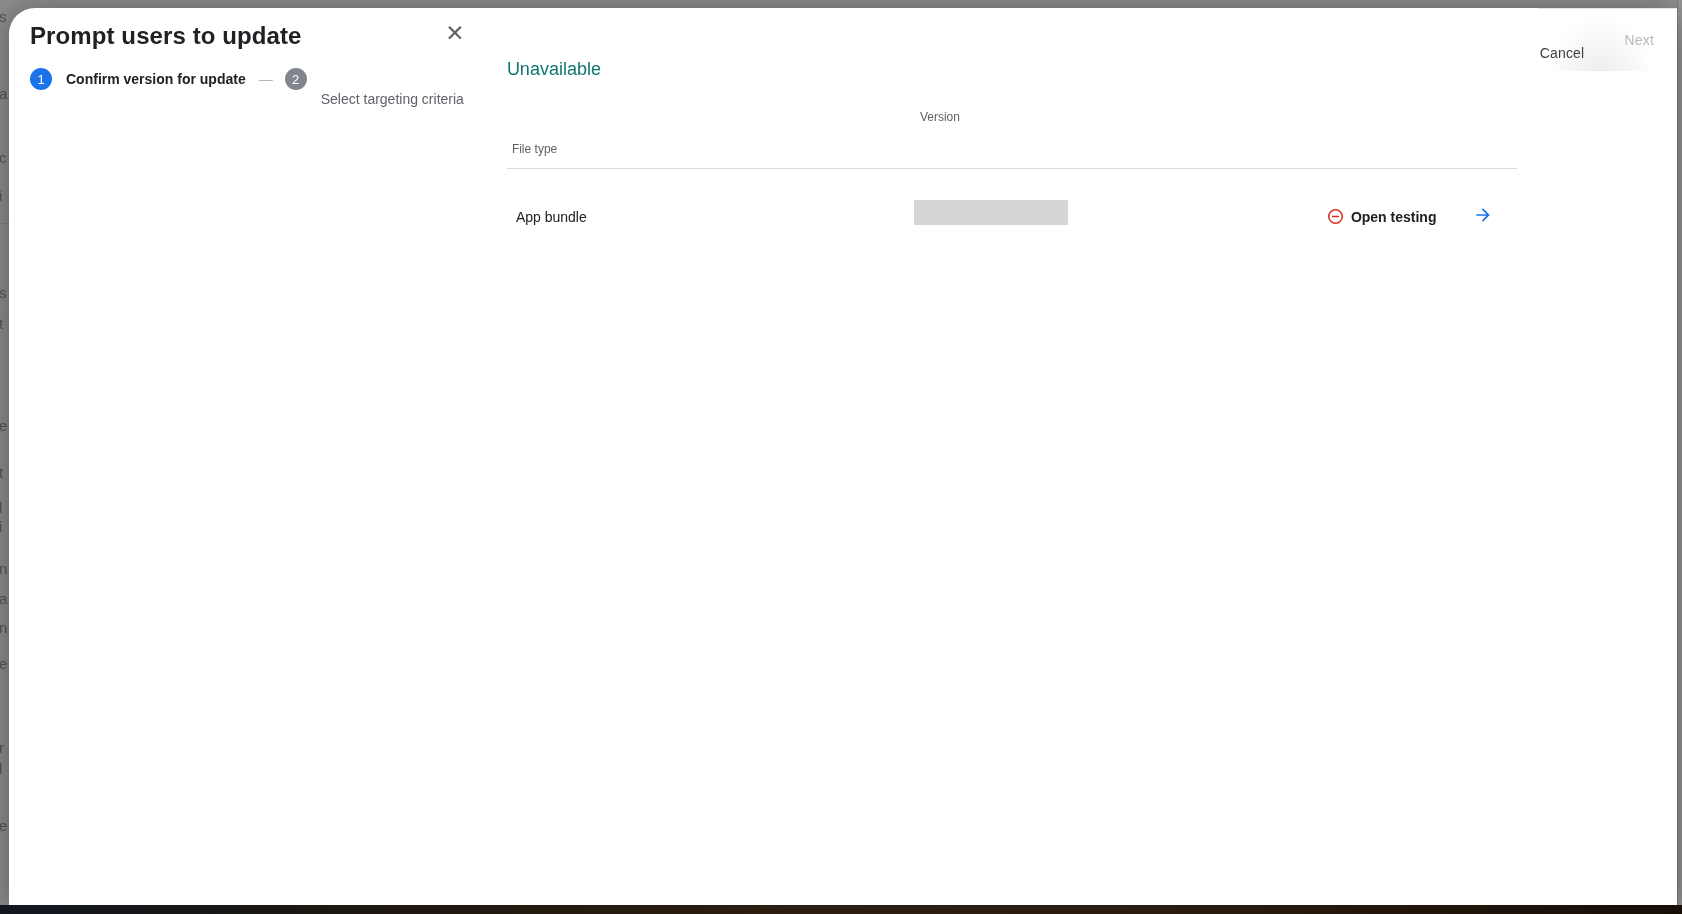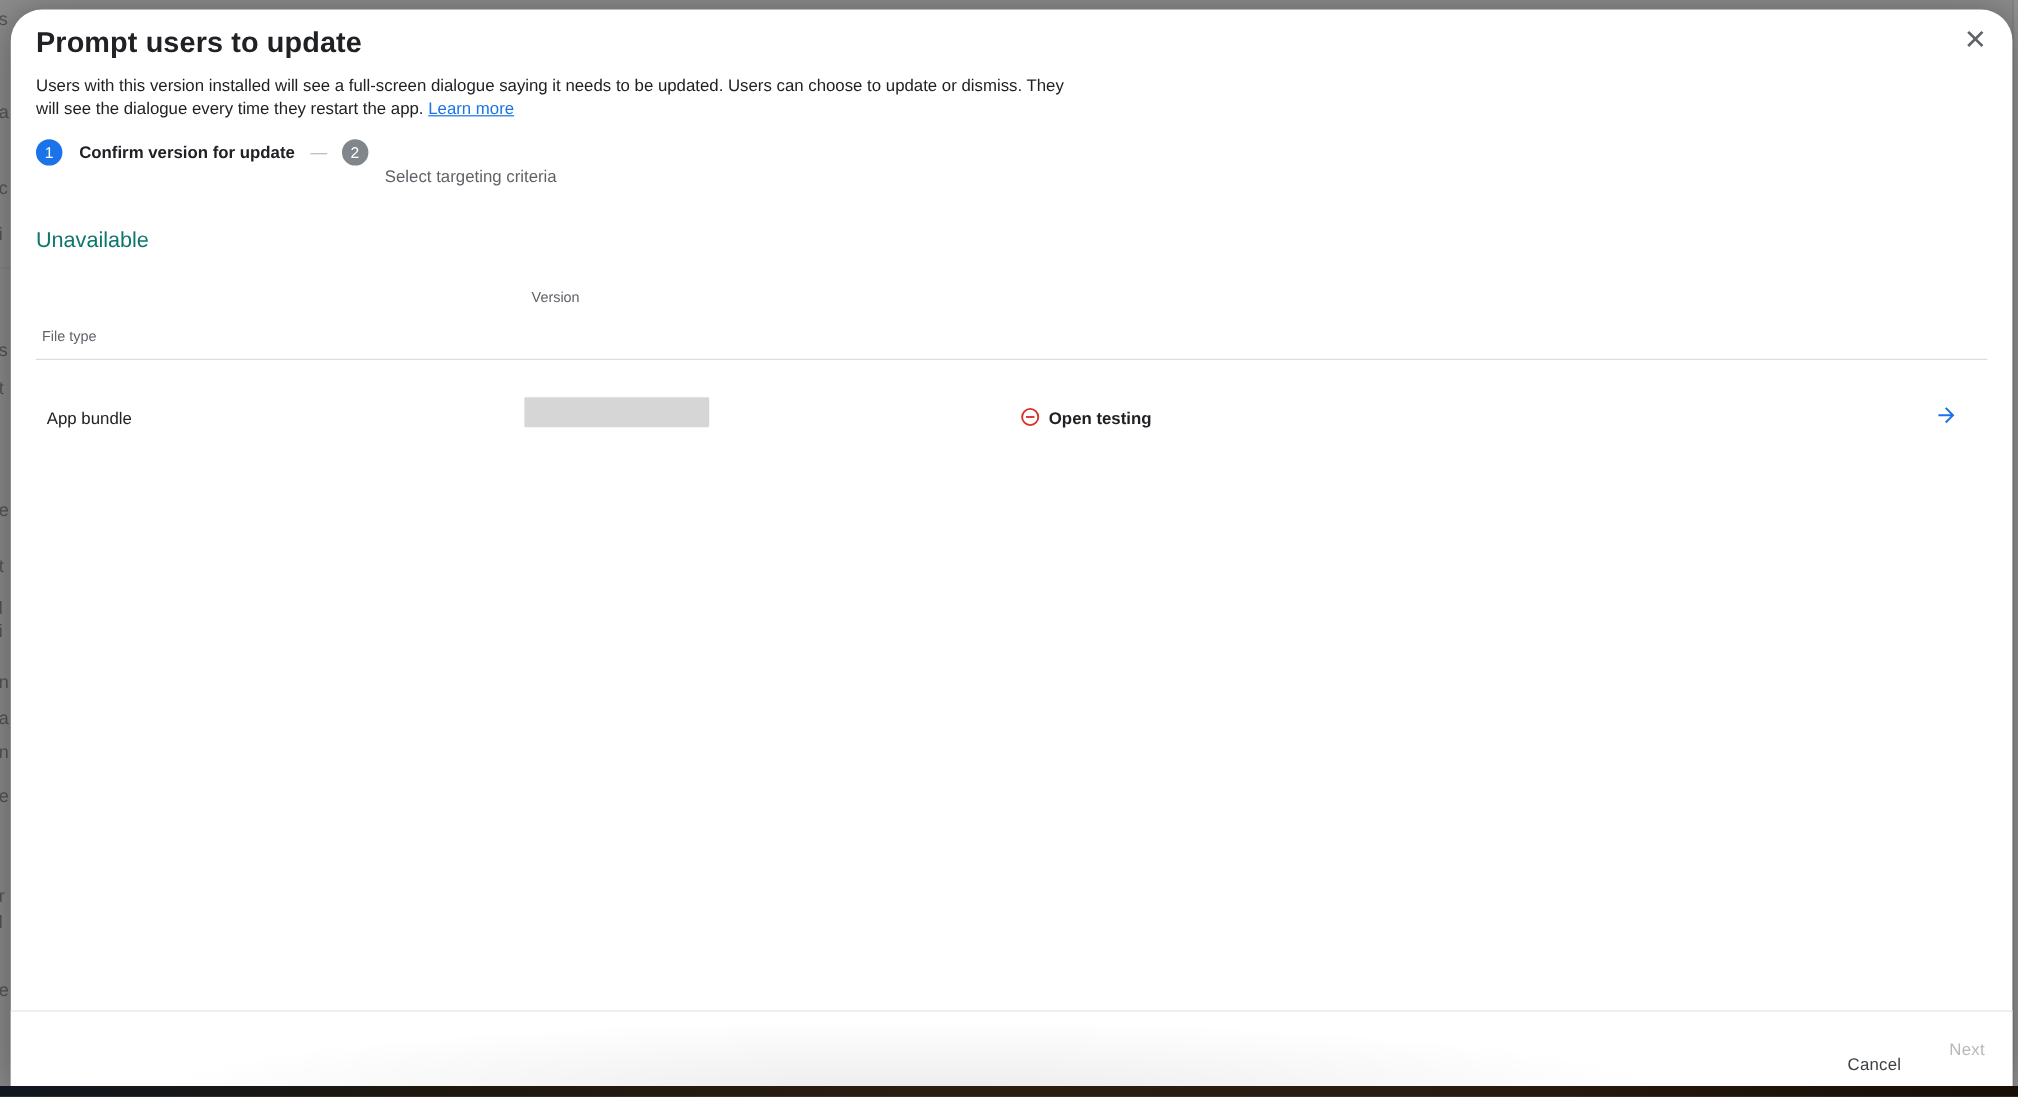--- a/index.html
+++ b/index.html
@@ -16,21 +16,21 @@
   .left-strip span { position:absolute; left:-1px; font-size:15px; color:#51555b; }
   .strip-divider { position:absolute; left:0; top:223px; width:9px; height:1px; background:#808080; }
   .right-strip { position:absolute; right:0; top:0; width:5px; height:905px; background:#929292; border-left:1px solid #7d7d7d; z-index:1; }
   .bottom-strip { position:absolute; left:0; bottom:0; width:100%; height:9px; z-index:4;
     background:linear-gradient(90deg,#11161f 0%,#1c1710 20%,#2b1d10 45%,#2a1c10 70%,#170e06 100%); }
 
   
   .dialog {
     position:absolute; left:9px; top:8px; width:1668px; height:897px;
     background:#ffffff; border-radius:26px 26px 0 0; z-index:2;
-    display:flex; flex-direction:column;
+    display:flex; flex-direction:row;
     box-shadow:0 4px 30px rgba(0,0,0,0.35);
   }
 
   .dialog-header { position:relative; padding:12px 22px 0 21px; }
   .dialog-title { font-size:24px; font-weight:600; line-height:32px; letter-spacing:.1px; color:#202124; }
   .close-btn {
     position:absolute; top:6px; right:12px; width:38px; height:38px;
     display:flex; align-items:center; justify-content:center;
     font-size:23px; color:#5f6368; cursor:pointer; border-radius:50%;
     background:none; border:none; font-family:inherit;
@@ -107,23 +107,20 @@
 <div class="bottom-strip"></div>
 
 <div class="dialog">
 
   <div class="dialog-header">
     <div class="dialog-title">Prompt users to update</div>
     <button class="close-btn">
         <span>✕</span>
       </button>
 
-    <div class="dialog-desc"><span>Users with this version installed will see a full-screen dialogue saying it needs to be updated. Users can choose to update or dismiss. They will see the dialogue every time they restart the app.</span>
-      <a>Learn more</a>
-    </div>
 
     <div class="stepper">
       <div class="step">
         <div class="step-circle">1</div>
         <div class="step-label">Confirm version for update</div>
       </div>
       <div class="step-connector">—</div>
       <div class="step inactive">
         <div class="step-circle">2</div>
         <div class="step-label">Select targeting criteria</div>

